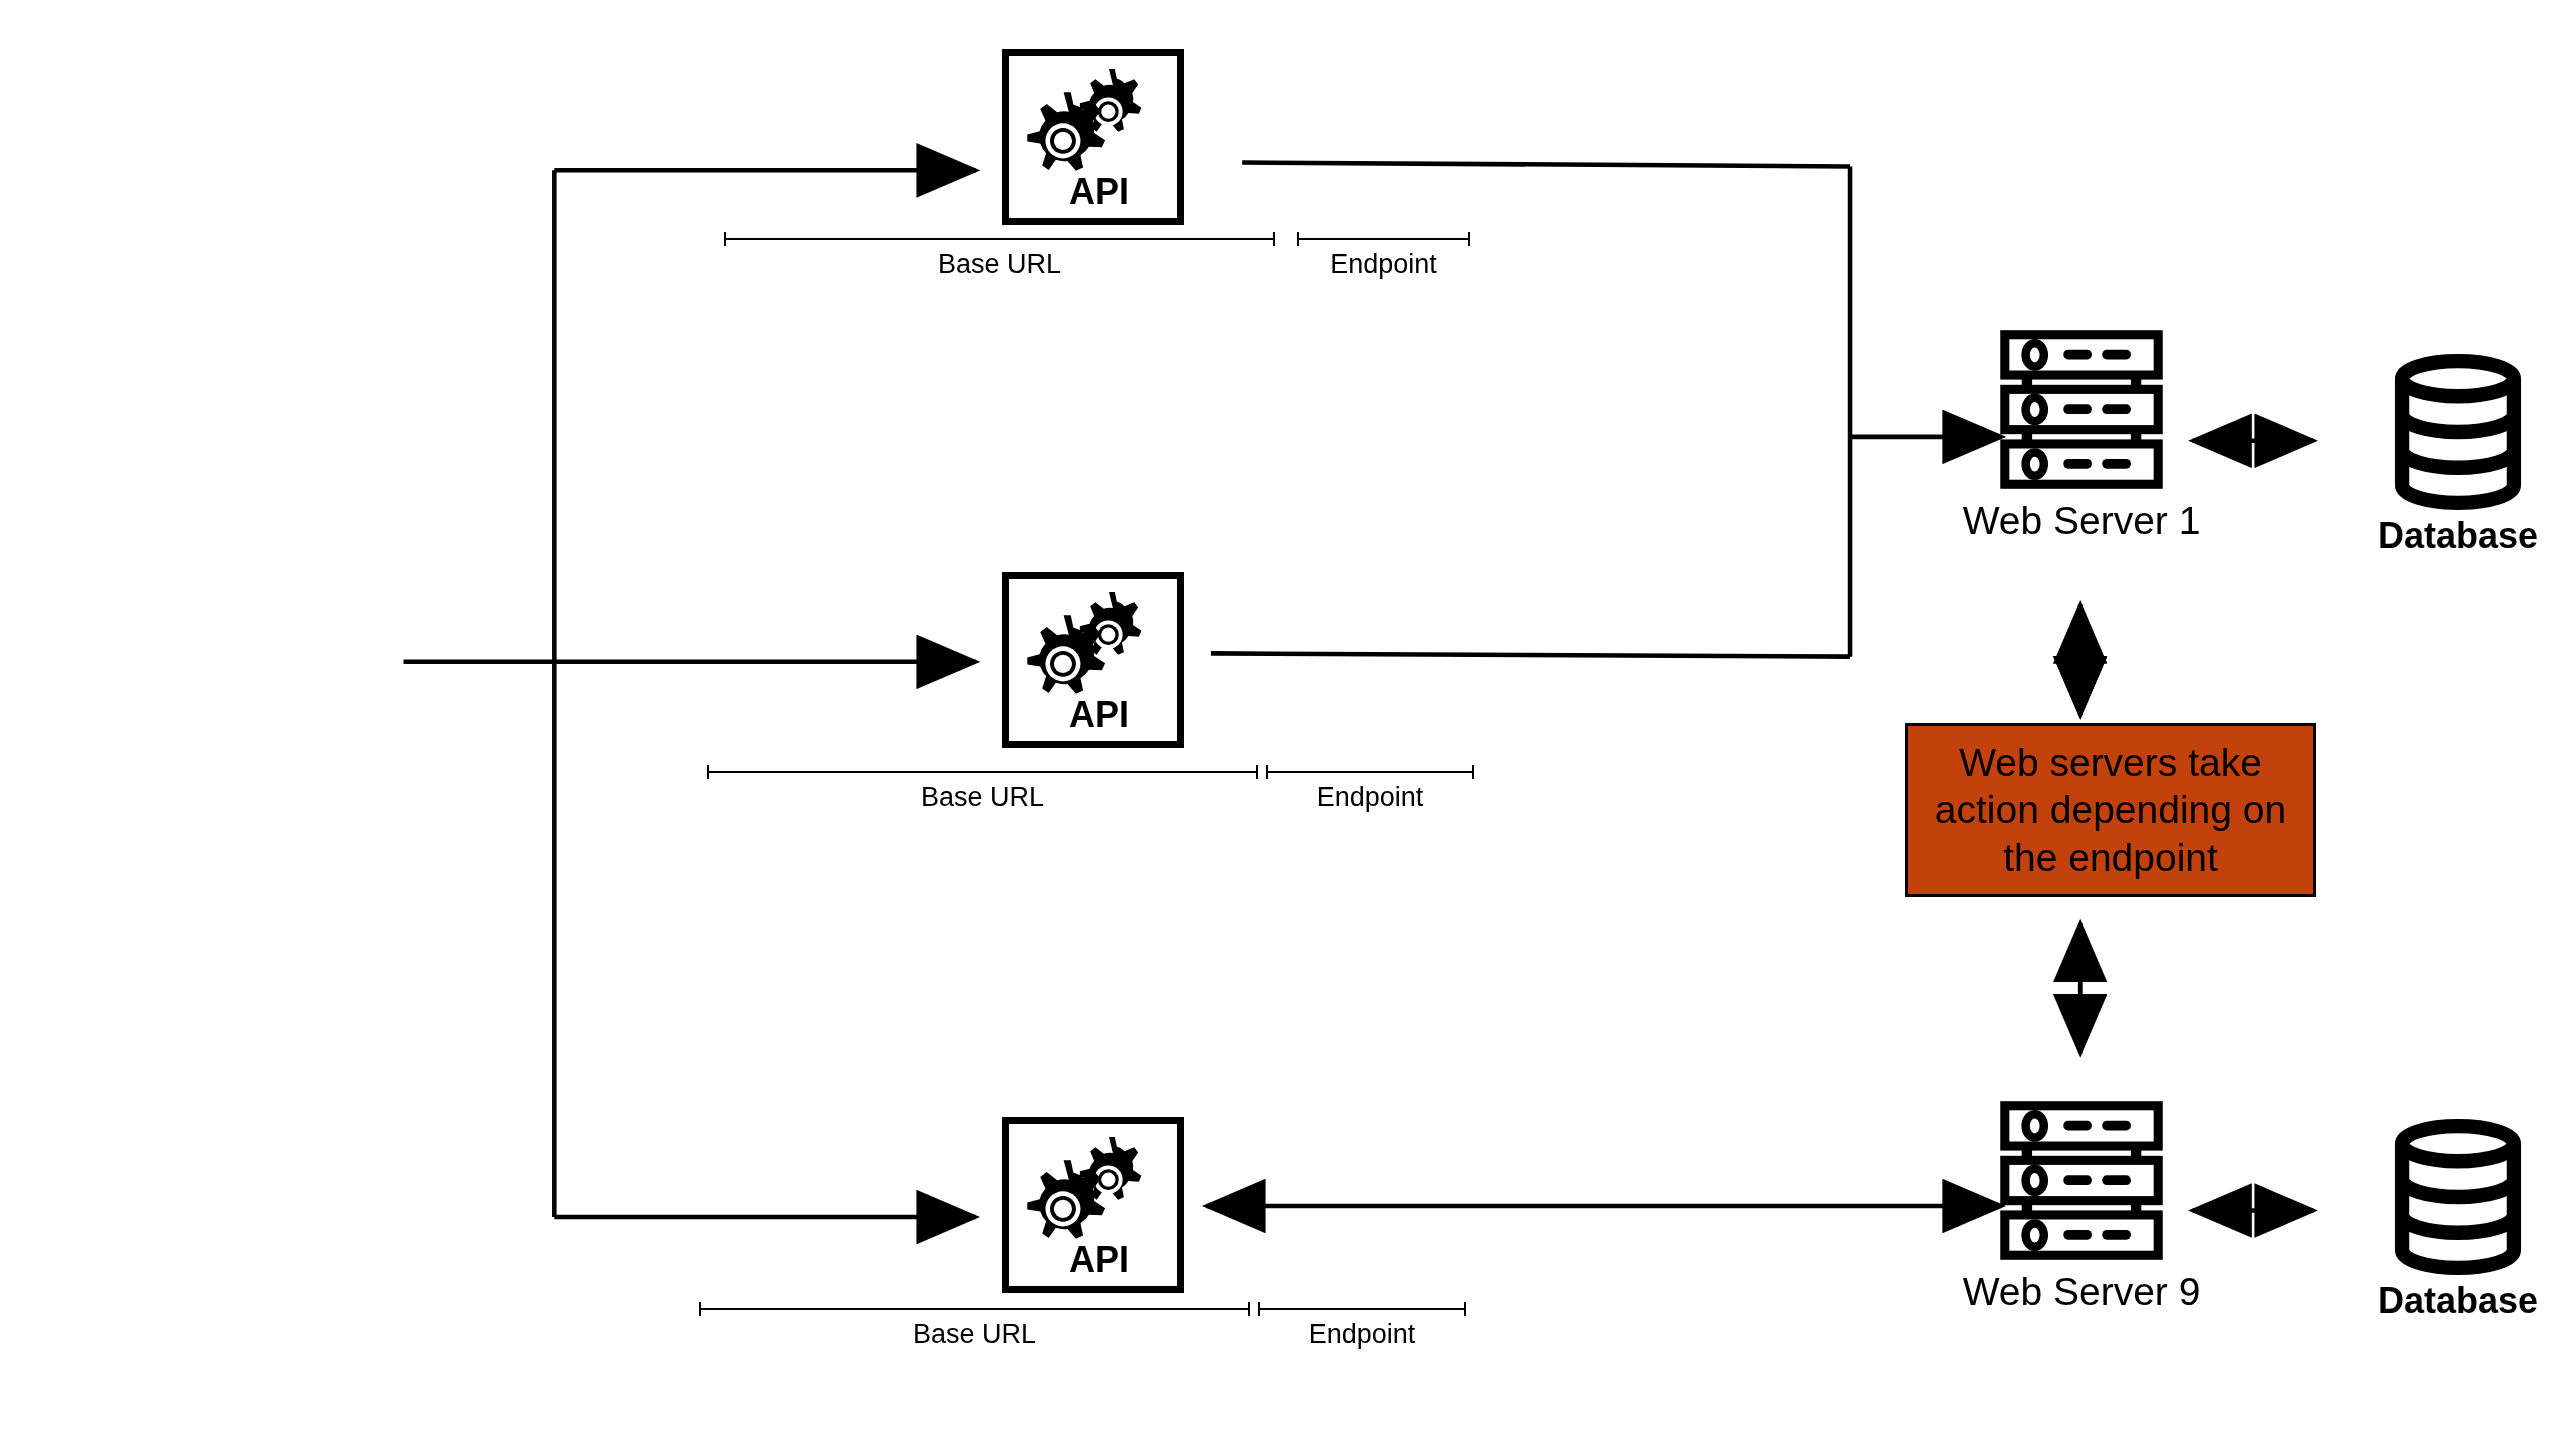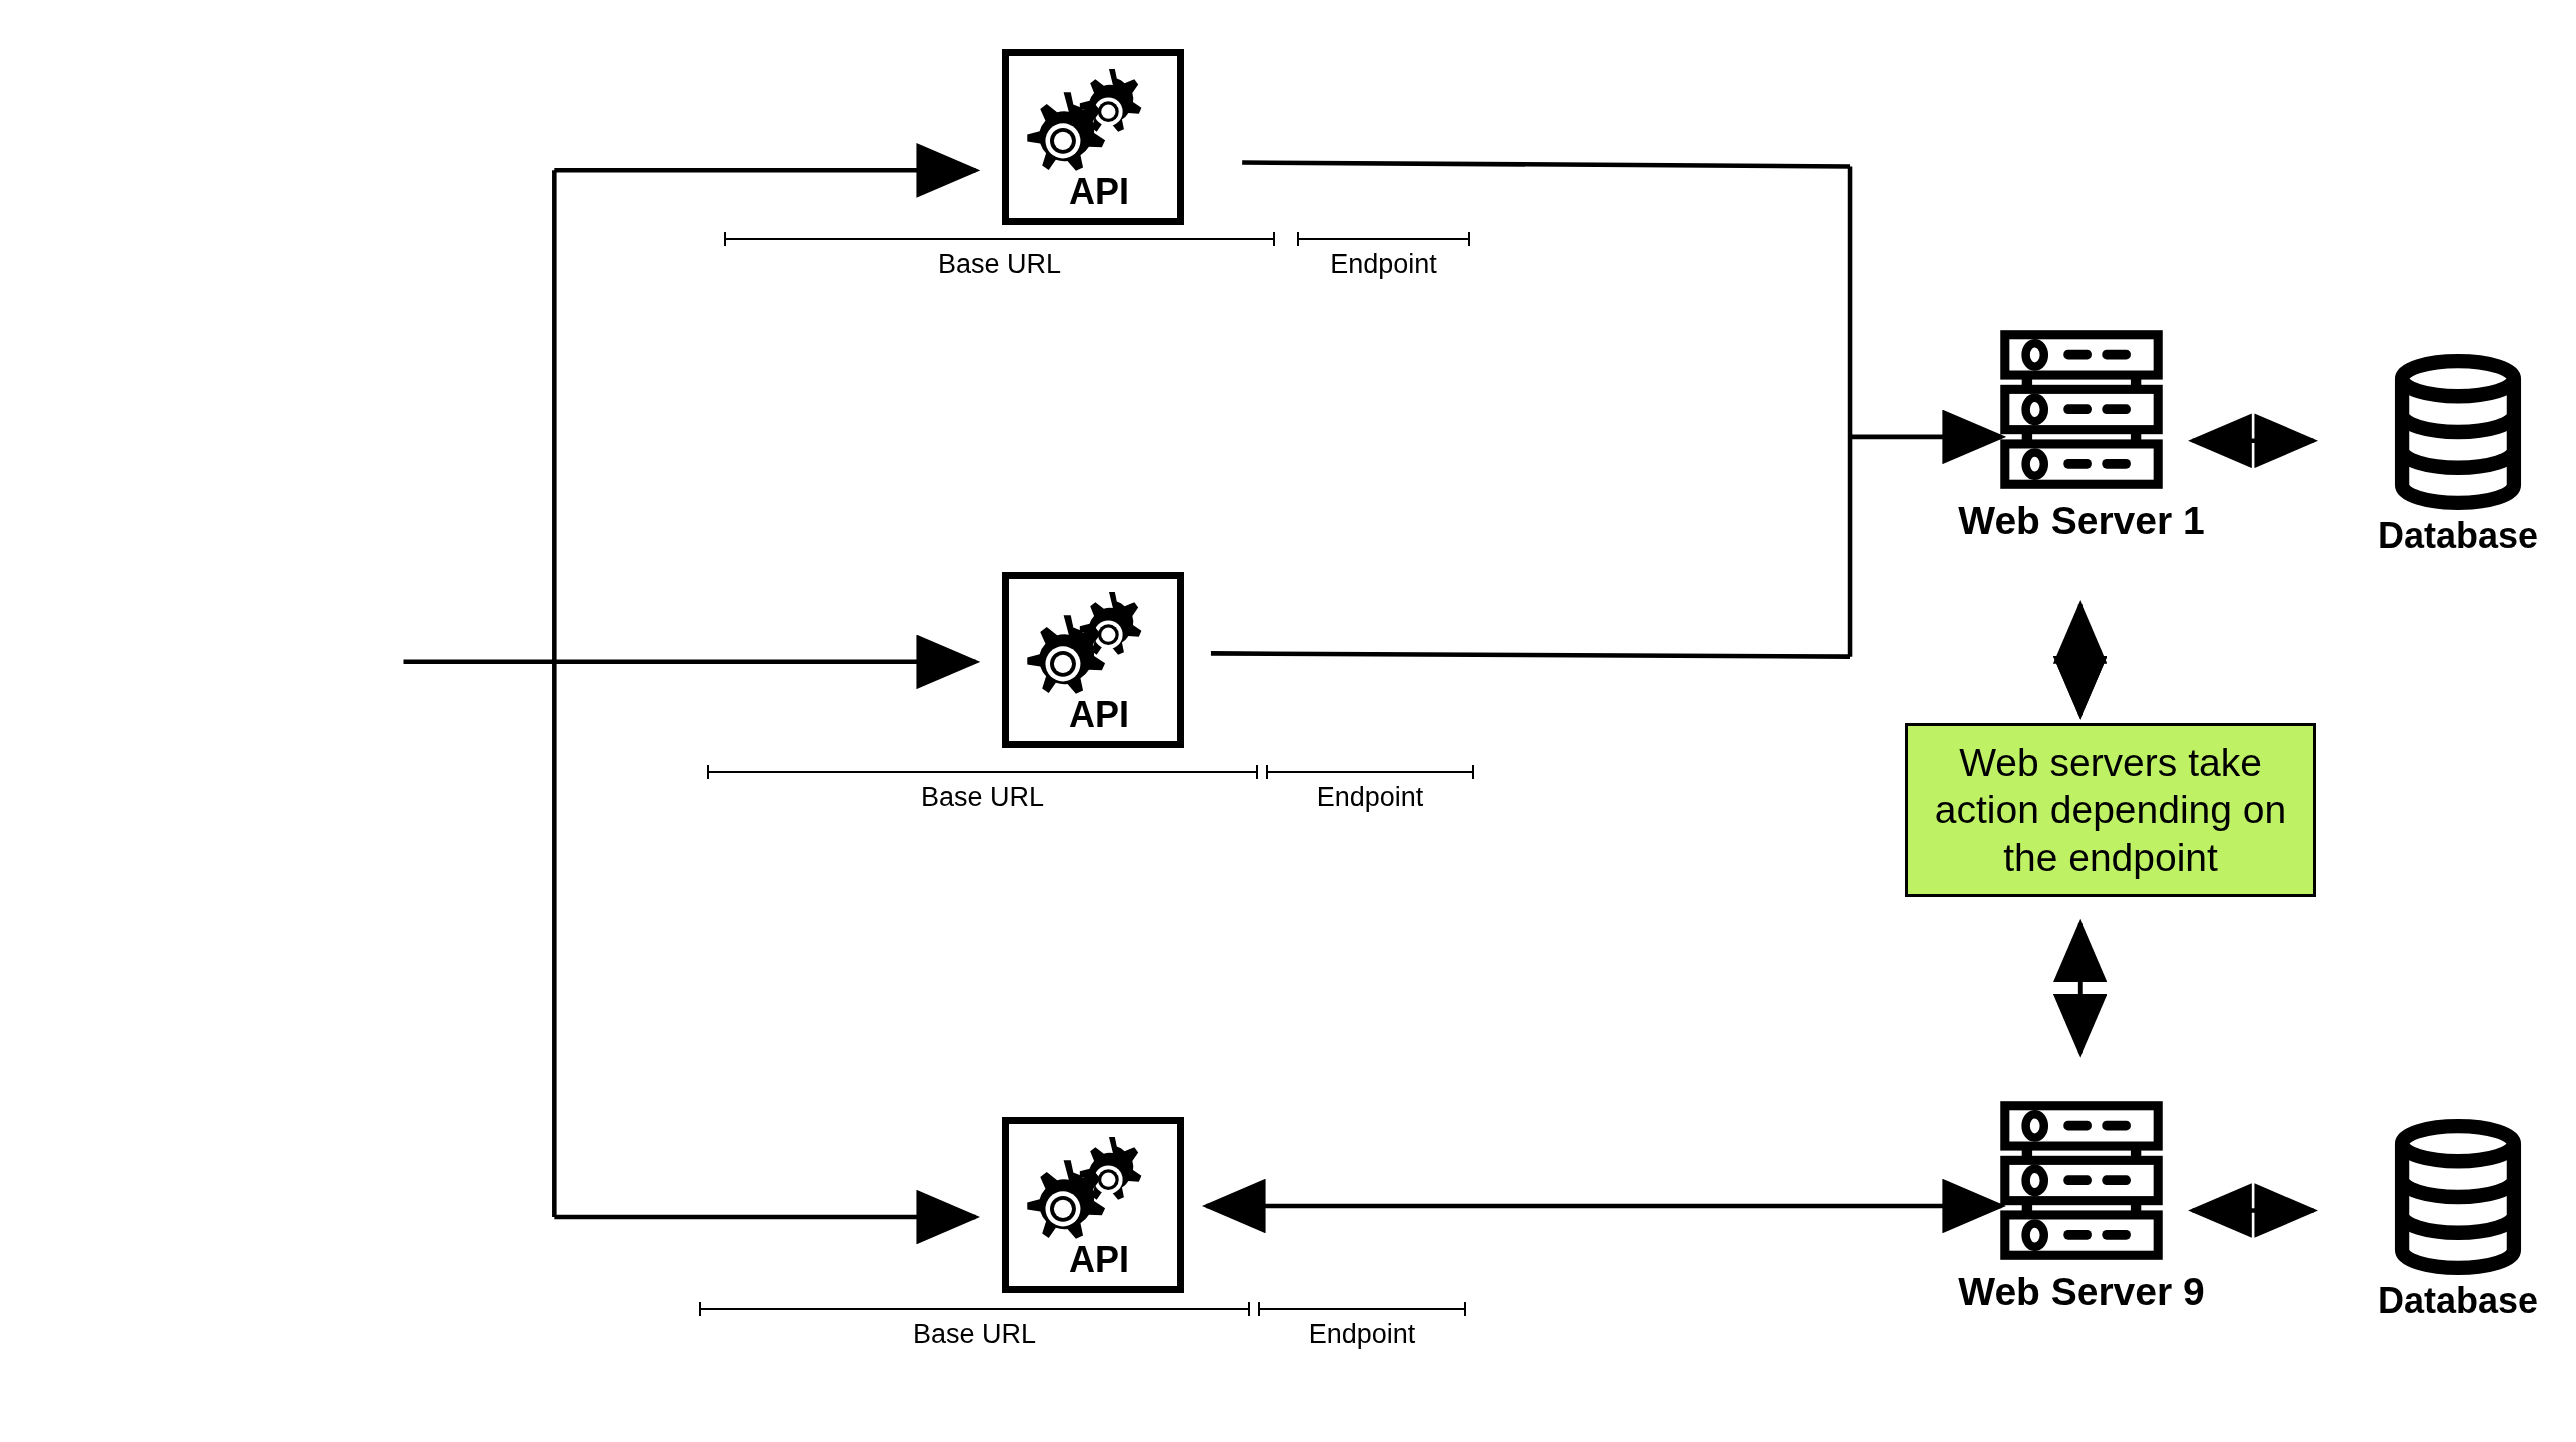--- a/index.html
+++ b/index.html
@@ -88,21 +88,21 @@
     font-size: 27px;
     white-space: nowrap;
     text-align: center;
   }
   
   .server-group { position: absolute; width: 273px; }
   .server-icon { width: 169px; height: 163px; margin: 0 auto; position: relative; }
   .server-label {
     text-align: center;
     font-size: 39px;
-    font-weight: bold;
+    font-weight: normal;
     margin-top: 7.8px;
     white-space: nowrap;
   }
   
   .db-group { position: absolute; width: 234px; }
   .db-icon { width: 130px; height: 156px; margin: 0 auto; position: relative; }
   .db-label {
     text-align: center;
     font-size: 36px;
     font-weight: bold;
@@ -110,21 +110,21 @@
     white-space: nowrap;
   }
   
   #note-box {
     position: absolute;
     left: 1905px;
     top: 723px;
     width: 411px;
     height: 174px;
     border: 3.9px solid #000;
-    background: #bef264;
+    background: #c2410c;
     box-sizing: border-box;
     display: flex;
     align-items: center;
     justify-content: center;
   }
   #note-text {
     font-size: 39px;
     line-height: 1.22;
     text-align: center;
     padding: 0 9px;

